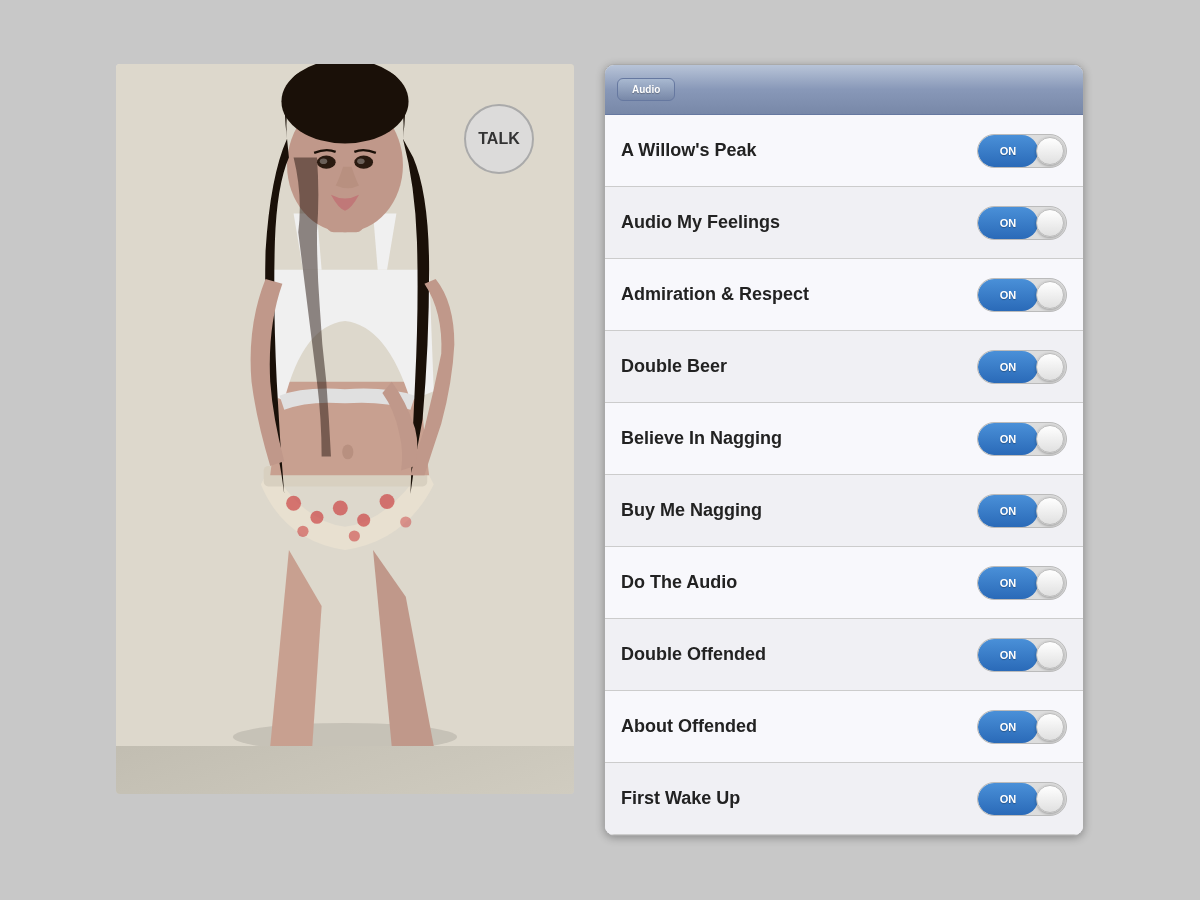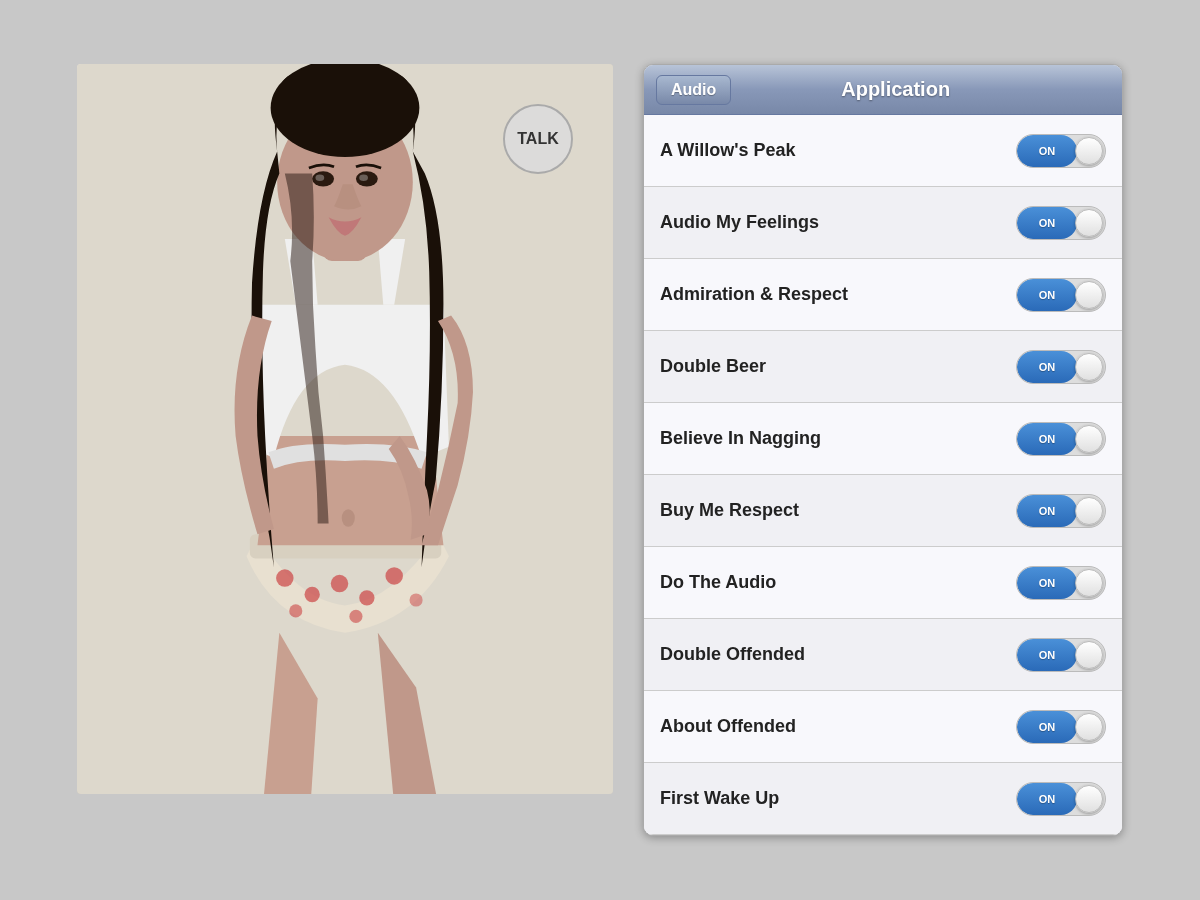--- a/index.html
+++ b/index.html
@@ -18,21 +18,21 @@
     .main-container {
       display: flex;
       flex-direction: row;
       align-items: flex-start;
       gap: 30px;
       padding: 20px;
     }
 
     
     .image-panel {
-      width: 536px;
+      width: 458px;
       height: 730px;
       background: #d4d0c8;
       border-radius: 4px;
       position: relative;
       overflow: hidden;
       flex-shrink: 0;
     }
 
     .image-placeholder {
       width: 100%;
@@ -82,21 +82,21 @@
       border-bottom: 1px solid #6678a0;
       min-height: 50px;
     }
 
     .audio-button {
       background: linear-gradient(180deg, #a8b8d0 0%, #7888a8 100%);
       border: 1px solid #6678a0;
       border-radius: 6px;
       padding: 5px 14px;
       color: #fff;
-      font-size: 16px;
+      font-size: 10px;
       font-weight: 600;
       cursor: pointer;
       text-shadow: 0 1px 1px rgba(0,0,0,0.3);
     }
 
     .header-title {
       flex: 1;
       text-align: center;
       font-size: 20px;
       font-weight: bold;
@@ -271,21 +271,20 @@
 
       <div class="talk-button">
         <span>TALK</span>
       </div>
     </div>
   </div>
 
   <div class="settings-panel">
     <div class="settings-header">
       <button class="audio-button">Audio</button>
-      <div class="header-title">Application</div>
     </div>
 
     <div class="settings-list" id="settings-list">
     <div class="settings-row">
           <span class="row-label">A Willow's Peak</span>
           <div class="toggle-container">
             <div class="toggle">
               <div class="toggle-on">
                 <span class="toggle-on-text">ON</span>
               </div>
@@ -331,21 +330,21 @@
           <div class="toggle-container">
             <div class="toggle">
               <div class="toggle-on">
                 <span class="toggle-on-text">ON</span>
               </div>
               <div class="toggle-knob"></div>
             </div>
           </div>
         </div>
         <div class="settings-row">
-          <span class="row-label">Buy Me Respect</span>
+          <span class="row-label">Buy Me Nagging</span>
           <div class="toggle-container">
             <div class="toggle">
               <div class="toggle-on">
                 <span class="toggle-on-text">ON</span>
               </div>
               <div class="toggle-knob"></div>
             </div>
           </div>
         </div>
         <div class="settings-row">

